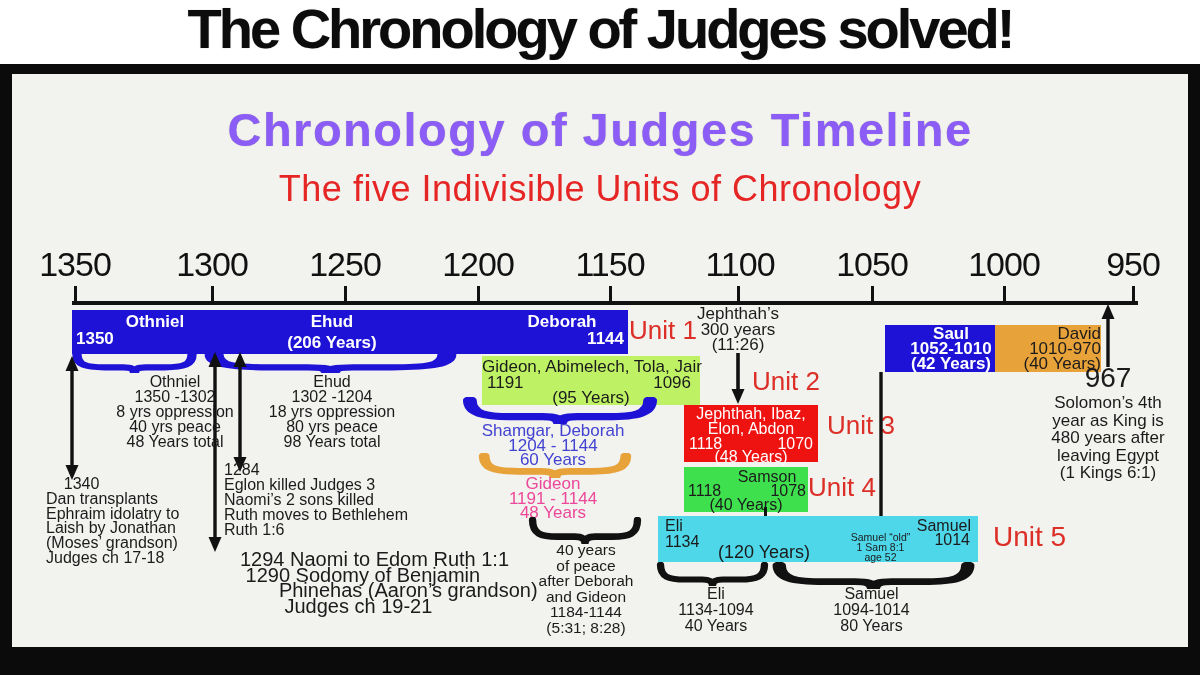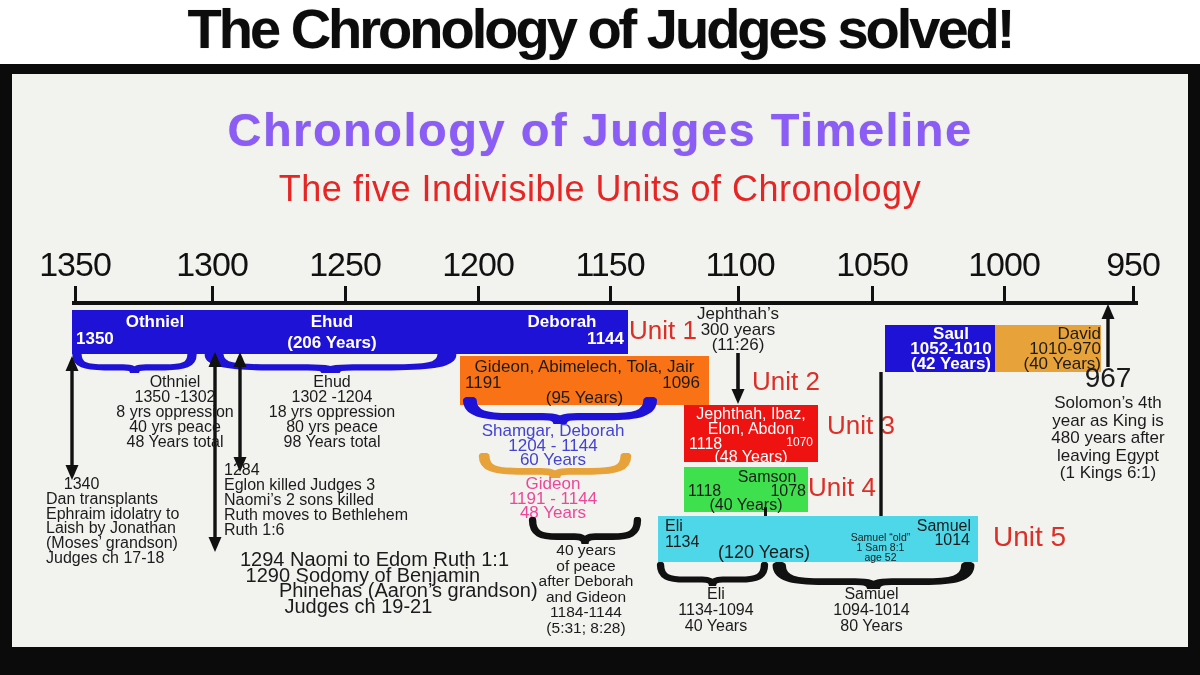--- a/index.html
+++ b/index.html
@@ -87,21 +87,21 @@
 </svg>
 
 <div class="abs note ctr" style="left:668px;top:306px;width:140px;font-size:17px;line-height:15.5px;">Jephthah’s
 300 years
 (11:26)</div>
 <svg class="abs arr" style="left:729px;top:353px;" width="18" height="52" viewBox="0 0 18 52">
   <line x1="9" y1="0" x2="9" y2="40" stroke="#111" stroke-width="3.6"></line>
     <polygon points="9,51 2.5,36 15.5,36" fill="#111"></polygon>
 </svg>
 
-<div class="abs bar" style="left:460px;top:356px;width:249px;height:49px;background:#f97316;">
+<div class="abs bar" style="left:482px;top:356px;width:218px;height:49px;background:#bef264;">
   <span style="left:0;right:0;top:1px;font-size:17px;text-align:center;">Gideon, Abimelech, Tola, Jair</span>
   <span style="left:5px;top:17px;font-size:17px;">1191</span>
   <span style="right:9px;top:17px;font-size:17px;">1096</span>
   <span style="left:0;right:0;top:32px;font-size:17px;text-align:center;">(95 Years)</span>
 </div>
 <div class="abs unit-label" style="left:752px;top:366px;">Unit 2</div>
 
 <svg class="abs brace" style="left:462px;top:397px;" width="196" height="27" viewBox="0 0 100 26" preserveAspectRatio="none">
   <path d="M4,3 C4,16 11,19 26,19 L41,19 C47,19 49.5,20.5 50,25 C50.5,20.5 53,19 59,19 L74,19 C89,19 96,16 96,3" stroke="#1e12d6" stroke-width="7"></path>
 </svg>
@@ -123,21 +123,21 @@
 of peace
 after Deborah
 and Gideon
 1184-1144
 (5:31; 8:28)</div>
 
 <div class="abs bar" style="left:684px;top:405px;width:134px;height:57px;background:#ee1210;color:#fff;">
   <span style="left:0;right:0;top:2px;font-size:16px;line-height:14.5px;text-align:center;">Jephthah, Ibaz,
 Elon, Abdon</span>
   <span style="left:5px;top:30px;font-size:16px;">1118</span>
-  <span style="right:5px;top:30px;font-size:12px;">1070</span>
+  <span style="right:5px;top:30px;font-size:16px;">1070</span>
   <span style="left:0;right:0;top:43px;font-size:16px;text-align:center;">(48 Years)</span>
 </div>
 <div class="abs unit-label" style="left:827px;top:410px;">Unit 3</div>
 
 <div class="abs bar" style="left:684px;top:467px;width:124px;height:45px;background:#3fe04d;">
   <span style="left:0;right:0;top:1px;font-size:16px;text-align:center;padding-left:42px;">Samson</span>
   <span style="left:4px;top:15px;font-size:16px;">1118</span>
   <span style="right:2px;top:15px;font-size:16px;">1078</span>
   <span style="left:0;right:0;top:29px;font-size:16px;text-align:center;">(40 Years)</span>
 </div>

